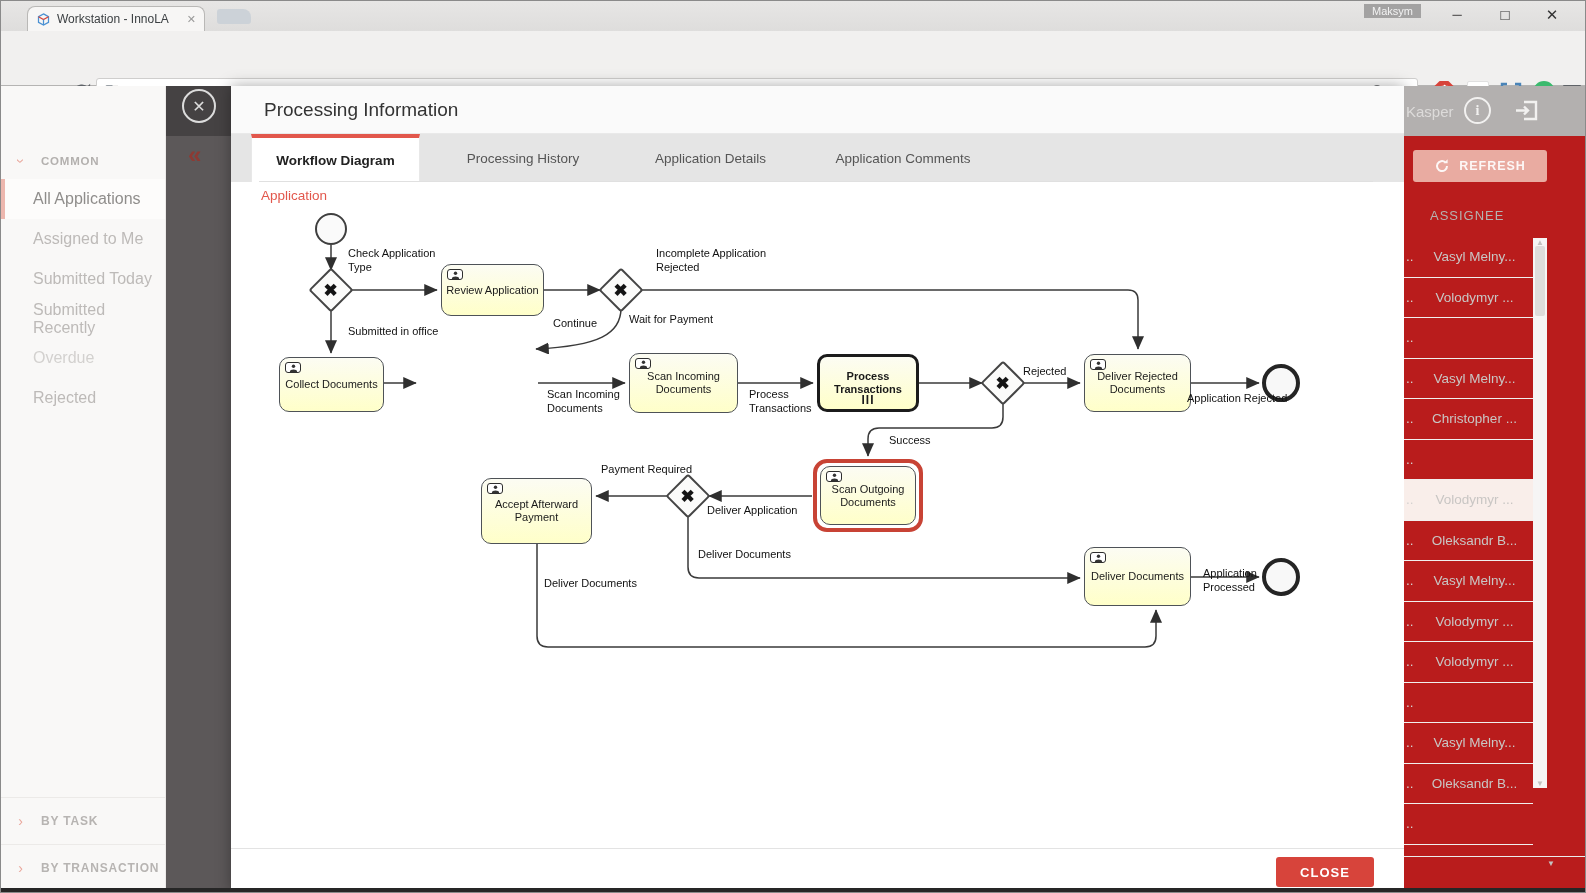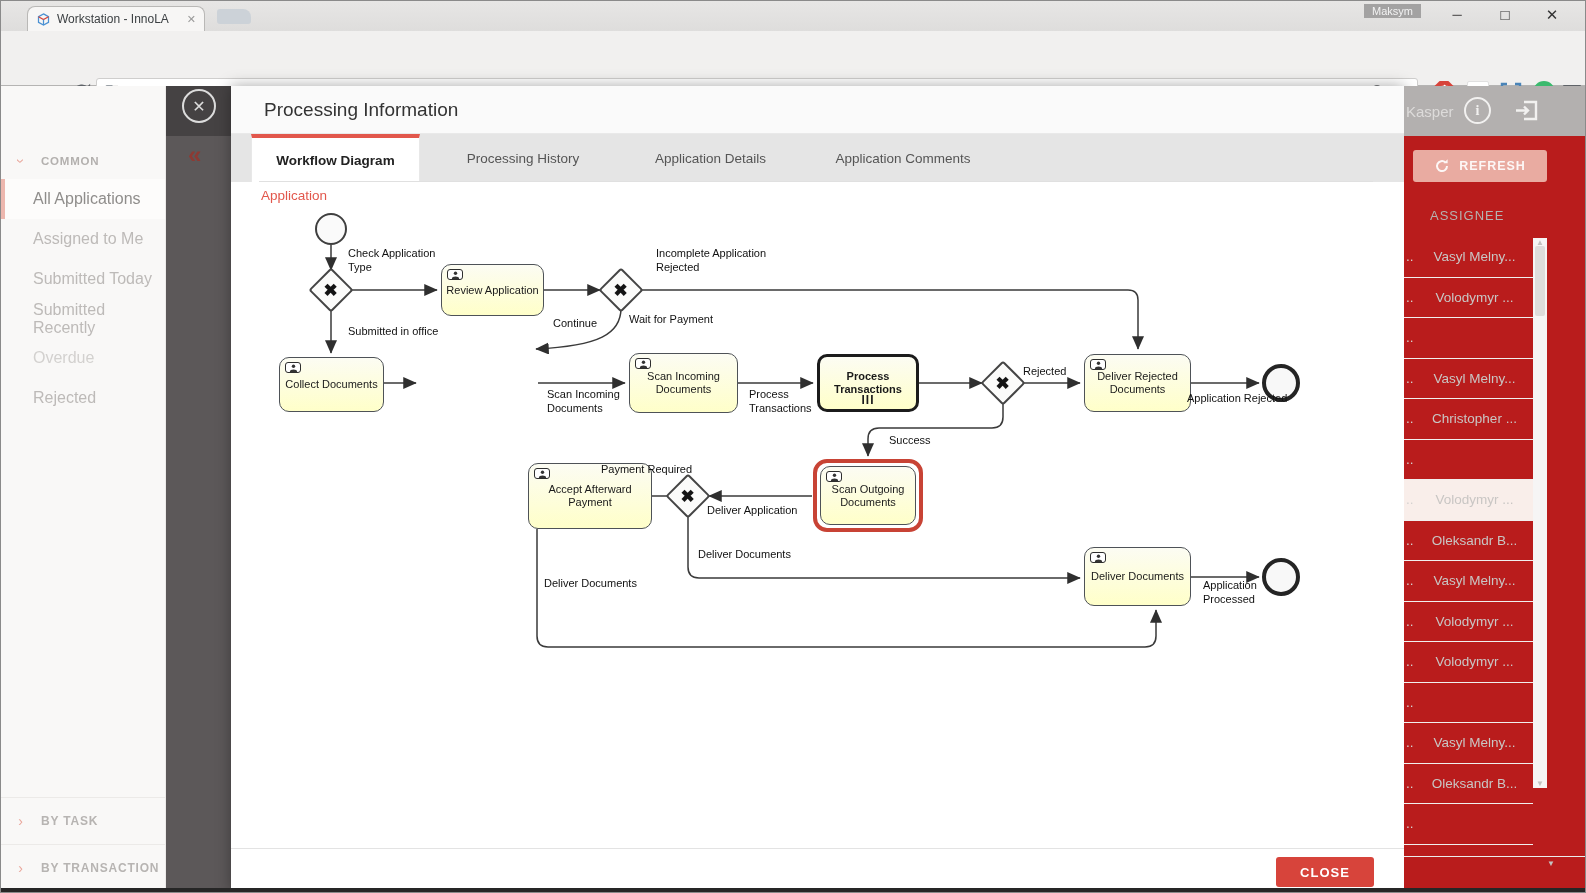--- a/index.html
+++ b/index.html
@@ -300,21 +300,21 @@
           <div class="task">
             <span class="ticon">
                 <svg width="9" height="8" viewBox="0 0 9 8">
                   <circle cx="4.5" cy="2.2" r="1.7" fill="#333"></circle>
                   <path d="M0.8,8 C0.8,4.8 8.2,4.8 8.2,8 Z" fill="#333"></path>
                 </svg>
               </span>
             <span style="max-width:84px;">Scan Outgoing Documents</span>
           </div>
         </div>
-        <div class="task" style="left:250px;top:281px;width:124px;height:66px;margin-left:47px;">
+        <div class="task" style="left:250px;top:296px;width:111px;height:66px;">
           <span class="ticon">
               <svg width="9" height="8" viewBox="0 0 9 8">
                 <circle cx="4.5" cy="2.2" r="1.7" fill="#333"></circle>
                 <path d="M0.8,8 C0.8,4.8 8.2,4.8 8.2,8 Z" fill="#333"></path>
               </svg>
             </span>
           <span style="max-width:90px;">Accept Afterward Payment</span>
         </div>
         <div class="task" style="left:853px;top:365px;width:107px;height:59px;">
           <span class="ticon">
@@ -333,21 +333,21 @@
         <div class="elbl" style="left:117px;top:142px;">Submitted in office</div>
         <div class="elbl" style="left:316px;top:205px;width:85px;">Scan Incoming Documents</div>
         <div class="elbl" style="left:518px;top:205px;width:85px;">Process Transactions</div>
         <div class="elbl" style="left:792px;top:182px;">Rejected</div>
         <div class="elbl" style="left:956px;top:209px;width:150px;">Application Rejected</div>
         <div class="elbl" style="left:658px;top:251px;">Success</div>
         <div class="elbl" style="left:370px;top:280px;">Payment Required</div>
         <div class="elbl" style="left:476px;top:321px;">Deliver Application</div>
         <div class="elbl" style="left:467px;top:365px;">Deliver Documents</div>
         <div class="elbl" style="left:313px;top:394px;">Deliver Documents</div>
-        <div class="elbl" style="left:972px;top:396px;width:80px;">Application Processed</div>
+        <div class="elbl" style="left:972px;top:384px;width:80px;">Application Processed</div>
       </div>
 
       <div class="modal-footer">
         <button class="close-btn">CLOSE</button>
       </div>
     </main>
 
     <div class="rpanel">
       <div class="rp-head">
         <span>Kasper</span>

